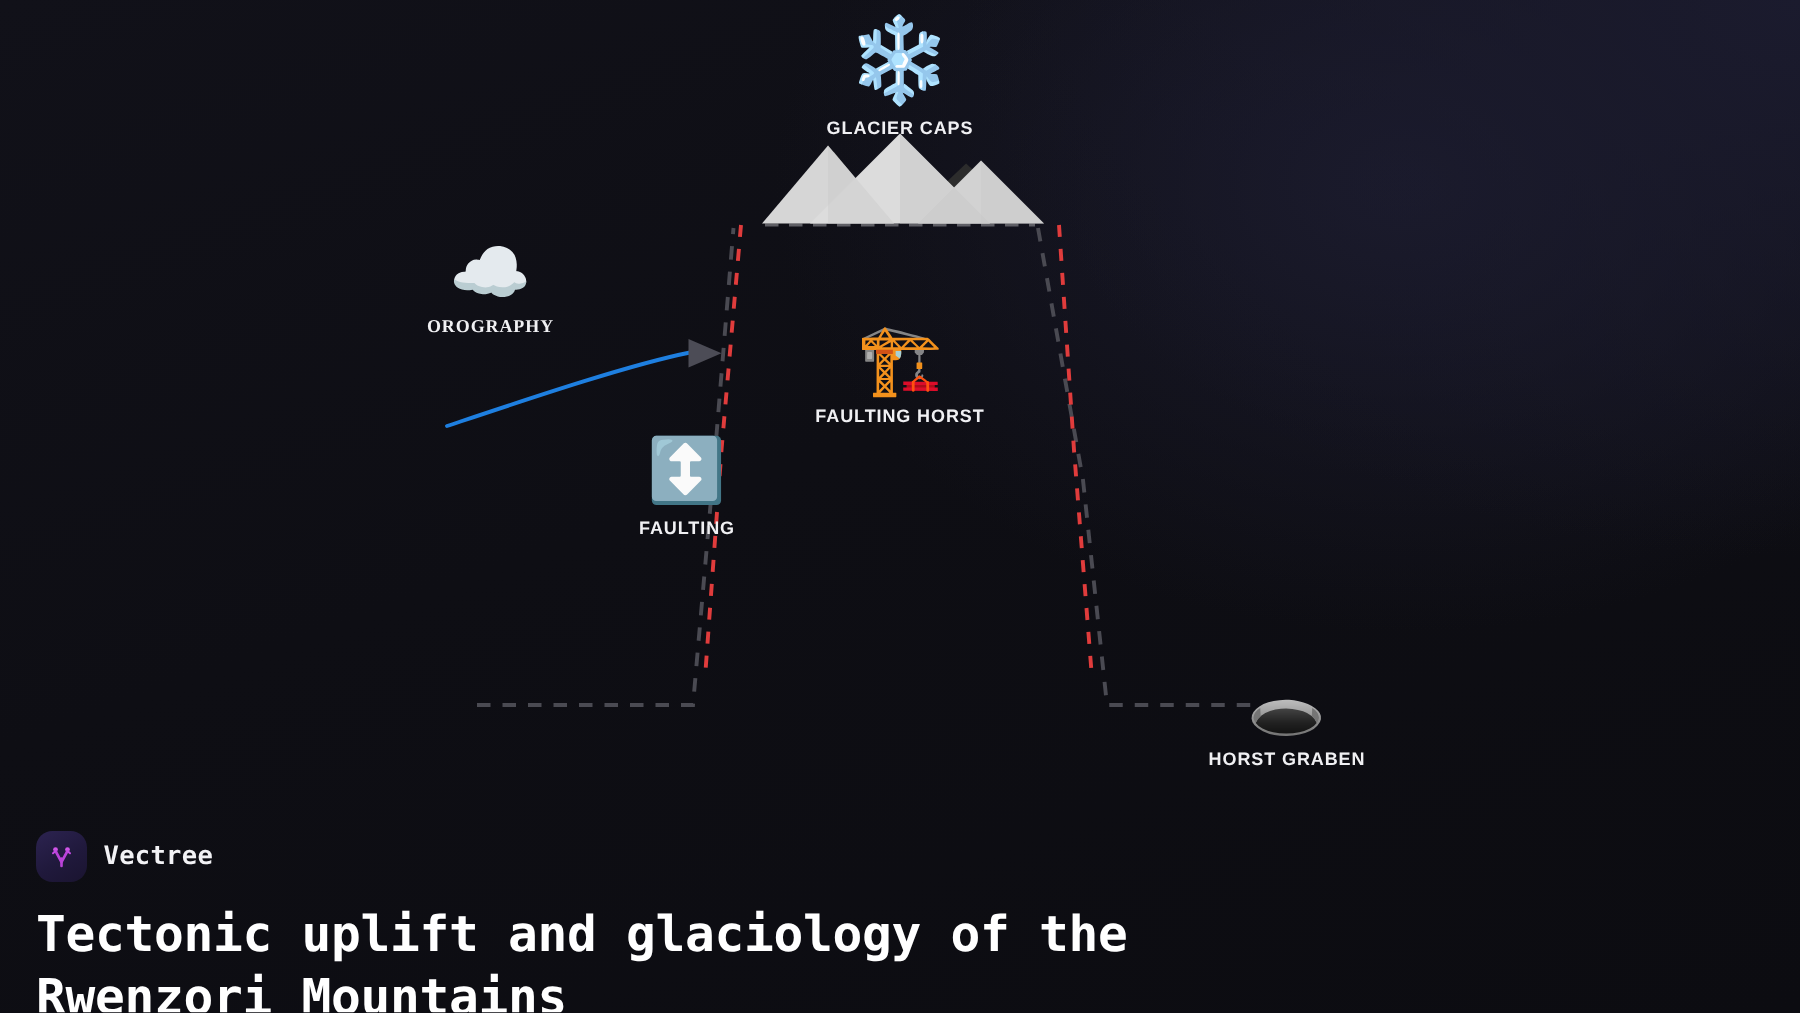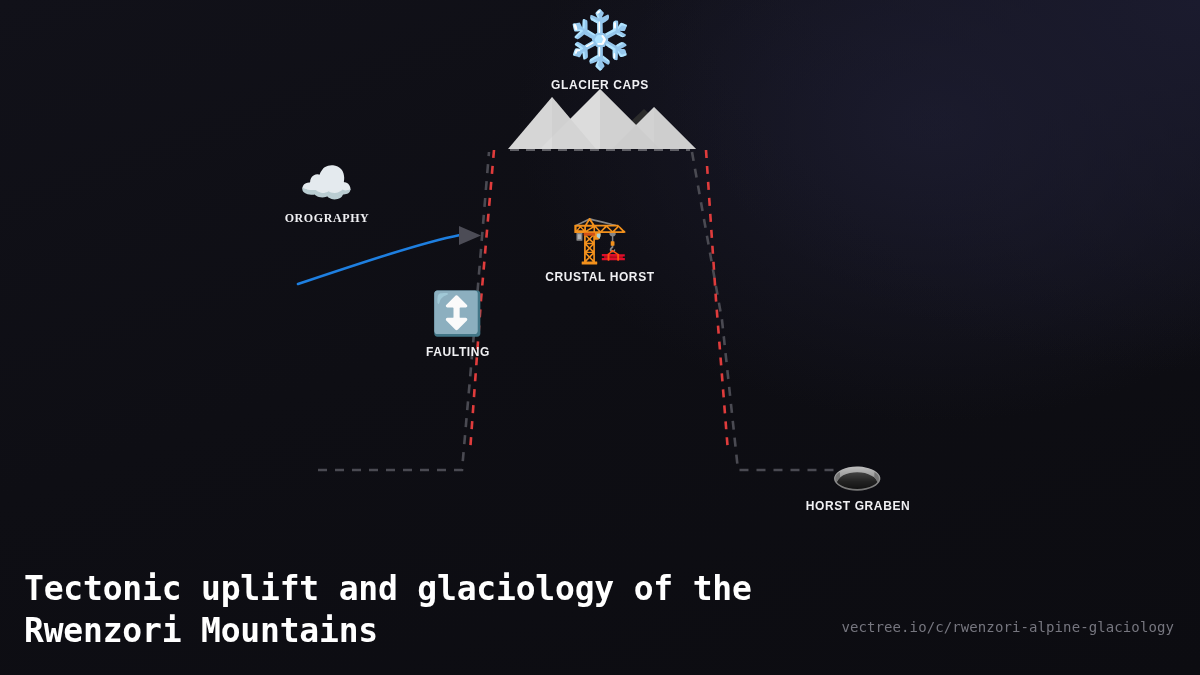--- a/index.html
+++ b/index.html
@@ -179,34 +179,45 @@
     <span class="node-label">GLACIER CAPS</span>
   </div>
 
   <div class="node" id="node-orography">
     <span class="node-glyph">☁️</span>
     <span class="node-label">OROGRAPHY</span>
   </div>
 
   <div class="node" id="node-horst">
     <span class="node-glyph">🏗️</span>
-    <span class="node-label">CRUSTAL HORST</span>
+    <span class="node-label">FAULTING HORST</span>
   </div>
 
   <div class="node" id="node-faulting">
     <span class="node-glyph">↕️</span>
     <span class="node-label">FAULTING</span>
   </div>
 
   <div class="node" id="node-graben">
     <span class="node-glyph">🕳️</span>
     <span class="node-label">HORST GRABEN</span>
   </div>
 
   <div id="footer">
+    <div id="brand-row">
+      <div id="brand-logo">
+        <svg width="20" height="20" viewBox="0 0 24 24" xmlns="http://www.w3.org/2000/svg">
+          <circle cx="7.2" cy="6.4" r="1.9" fill="#d255ea"></circle>
+          <circle cx="16.8" cy="6.4" r="1.9" fill="#d255ea"></circle>
+          <path d="M7.2 7.6 L12 16.4 L16.8 7.6" fill="none" stroke="#b943d8" stroke-width="2.1" stroke-linecap="round" stroke-linejoin="round"></path>
+          <path d="M12 13.6 L12 19.6" fill="none" stroke="#b943d8" stroke-width="2.1" stroke-linecap="round"></path>
+          <path d="M5.2 9.4 L7.2 7.6 M18.8 9.4 L16.8 7.6" fill="none" stroke="#c24ae2" stroke-width="1.6" stroke-linecap="round"></path>
+        </svg>
+      </div>
+      <span id="brand-name">Vectree</span>
+    </div>
 
     <div id="headline">Tectonic uplift and glaciology of the
 Rwenzori Mountains</div>
 
-    <div id="footer-url">vectree.io/c/rwenzori-alpine-glaciology</div>
   </div>
 
 </div>
 
 </body></html>

